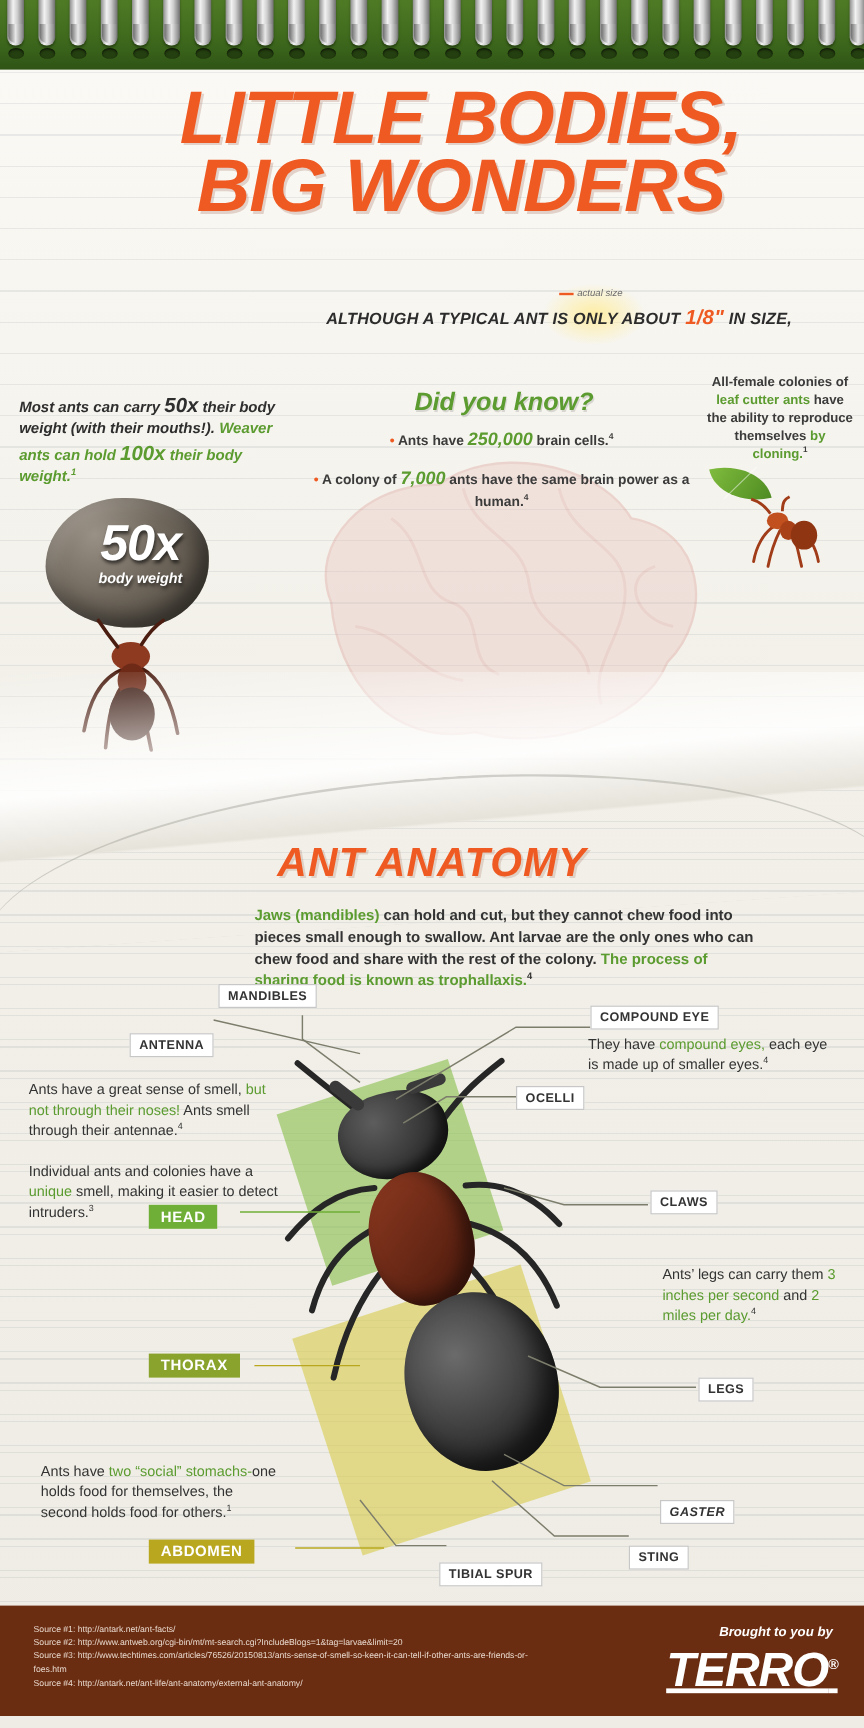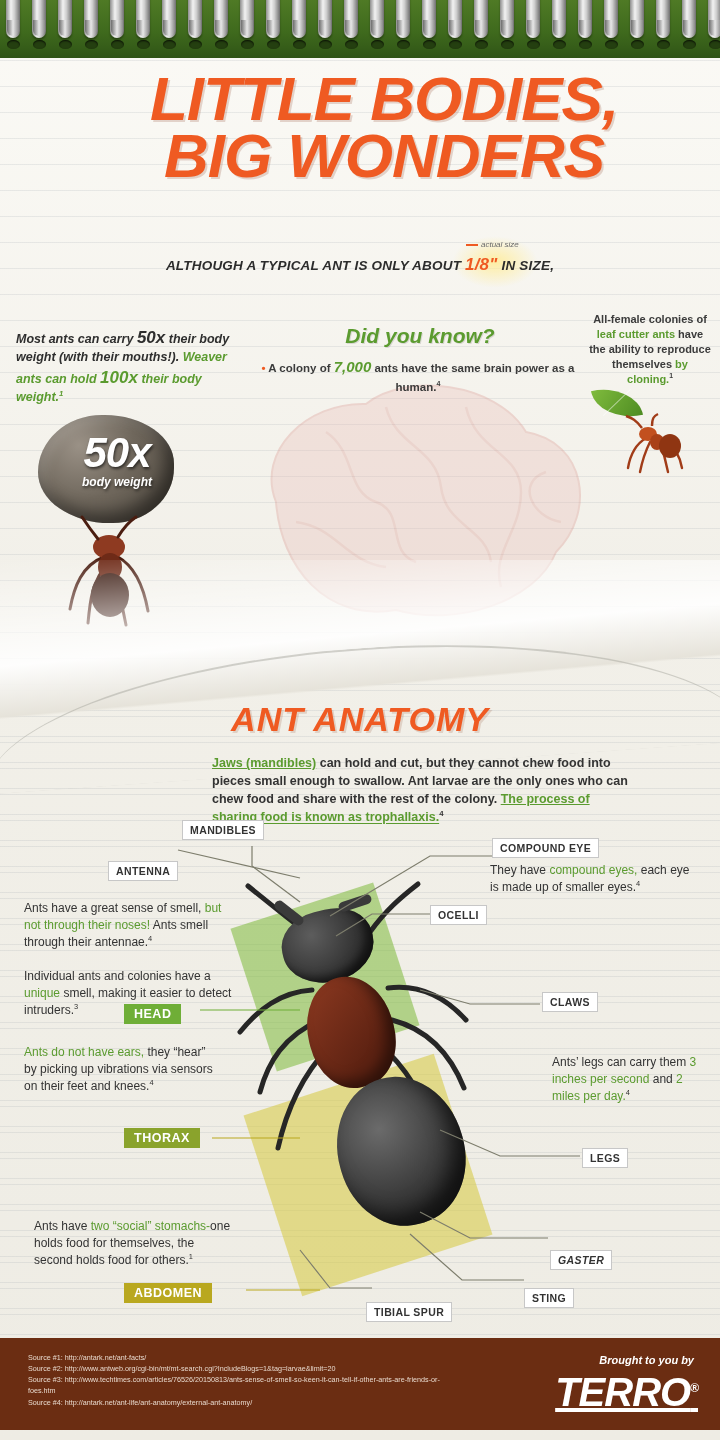--- a/index.html
+++ b/index.html
@@ -52,21 +52,21 @@
     font-family:"Liberation Sans", sans-serif;
     font-weight:bold; font-style:italic;
     color:#ef5a22; line-height:0.92; letter-spacing:-1px;
     text-shadow:2px 2px 0 rgba(120,40,10,0.18);
     padding-left:48px;
   }
   .headline .l1 { display:block; font-size:62px; }
   .headline .l2 { display:block; font-size:62px; }
 
   .subhead {
-    position:absolute; top:253px; left:60px; width:600px; text-align:center;
+    position:absolute; top:253px; left:60px; width:600px; text-align:right;
     font-size:13.5px; font-weight:bold; font-style:italic; color:#2c2c2c;
     line-height:1.42; letter-spacing:.2px;
   }
   .subhead .size { color:#ef5a22; font-size:17px; }
   .actual-size {
     position:absolute; top:240px; left:466px; font-size:8px; font-style:italic;
     color:#6a6a6a;
   }
   .actual-size .bar {
     display:inline-block; width:12px; height:2px; background:#ef5a22;
@@ -162,21 +162,21 @@
   .anatomy-title {
     position:absolute; left:0; top:700px; width:720px; text-align:center;
     font-size:34px; font-weight:bold; font-style:italic; color:#ef5a22;
     letter-spacing:1px;
     text-shadow:2px 2px 0 rgba(120,40,10,.15);
   }
   .jaw-text {
     position:absolute; left:212px; top:754px; width:420px;
     font-size:12.5px; font-weight:bold; color:#333; line-height:1.45;
   }
-  .jaw-text .grn { color:#5b9b2f;text-decoration:underline; }
+  .jaw-text .grn { color:#5b9b2f; }
 
   
   .ant-stage { position:absolute; left:220px; top:880px; width:300px; height:420px; }
   .shape-green, .shape-yellow {
     position:absolute; transform:rotate(-18deg);
   }
   .shape-green {
     left:30px; top:22px; width:150px; height:150px;
     background:rgba(126,186,58,.55);
   }
@@ -380,20 +380,26 @@
     <ellipse cx="58" cy="90" rx="19" ry="22" fill="#3a1a10"></ellipse>
     <path d="M46,34 C38,24 34,18 30,12" stroke="#4a1d10" stroke-width="3" fill="none" stroke-linecap="round"></path>
     <path d="M66,32 C72,22 78,16 84,12" stroke="#4a1d10" stroke-width="3" fill="none" stroke-linecap="round"></path>
   </svg>
 
   <div class="dyk-title">Did you know?</div>
   <div class="dyk">
     <ul>
       <li>
         <span class="dot">•</span>
+        <span>Ants have</span>
+        <span class="hl">250,000</span>
+        <span>brain cells.</span><sup>4</sup>
+      </li>
+      <li>
+        <span class="dot">•</span>
         <span>A colony of</span>
         <span class="hl">7,000</span>
         <span>ants have the same brain power as a human.</span><sup>4</sup>
       </li>
     </ul>
   </div>
 
   <div class="clone-text">
     <span>All-female colonies of</span>
     <span class="grn">leaf cutter ants</span>
@@ -486,23 +492,20 @@
   <div class="copy" style="left:490px; top:862px; width:206px;">
     <span>They have </span><span class="grn">compound eyes,</span><span> each eye is made up of smaller eyes.</span><sup>4</sup>
   </div>
 
   <div class="copy" style="left:24px; top:900px; width:210px;">
     <span>Ants have a great sense of smell, </span><span class="grn">but not through their noses!</span><span> Ants smell through their antennae.</span><sup>4</sup>
     <br><br>
     <span>Individual ants and colonies have a </span><span class="grn">unique</span><span> smell, making it easier to detect intruders.</span><sup>3</sup>
   </div>
 
-  <div class="copy" style="left:24px; top:1044px; width:190px;">
-    <span class="grn">Ants do not have ears,</span><span> they “hear” by picking up vibrations via sensors on their feet and knees.</span><sup>4</sup>
-  </div>
 
   <div class="copy" style="left:552px; top:1054px; width:160px;">
     <span>Ants’ legs can carry them </span><span class="grn">3 inches per second</span><span> and </span><span class="grn">2 miles per day.</span><sup>4</sup>
   </div>
 
   <div class="copy" style="left:34px; top:1218px; width:200px;">
     <span>Ants have </span><span class="grn">two “social” stomachs-</span><span>one holds food for themselves, the second holds food for others.</span><sup>1</sup>
   </div>
 
   <div class="footer">

